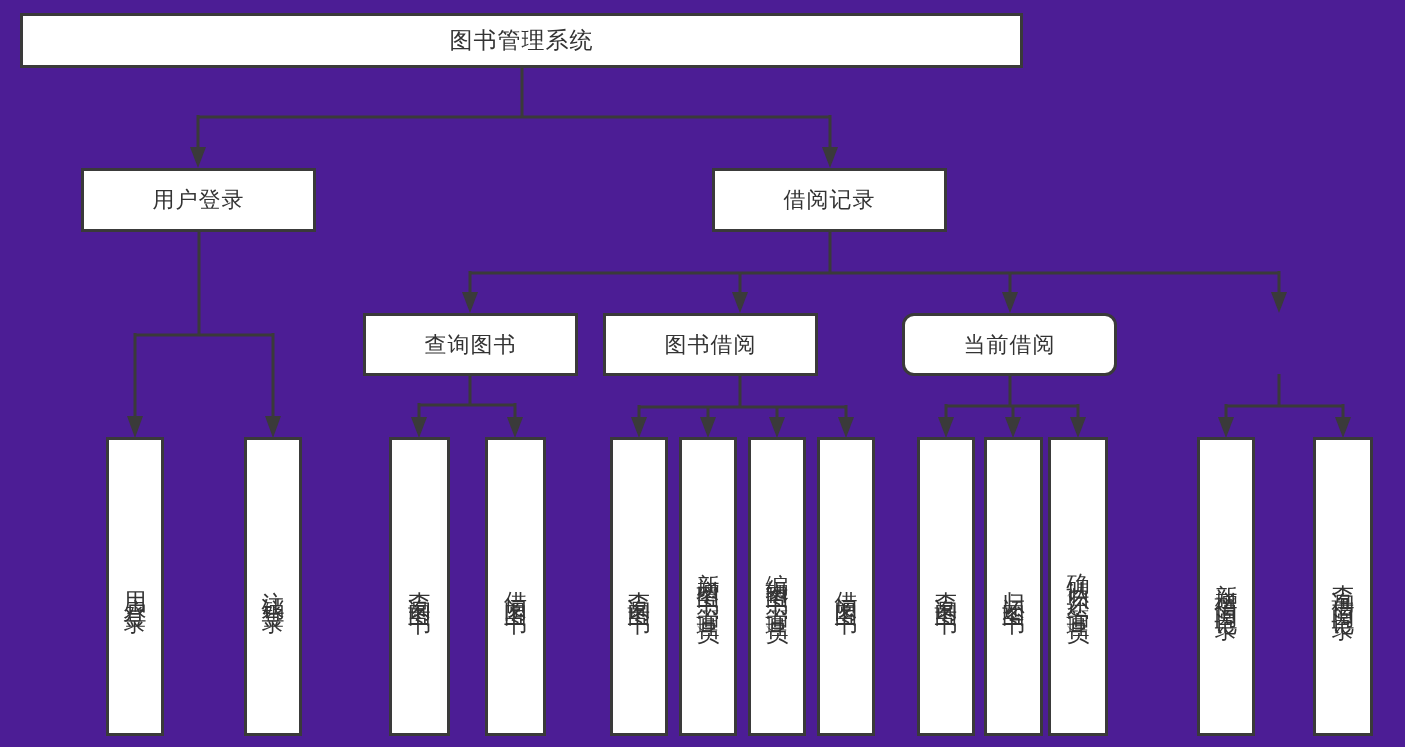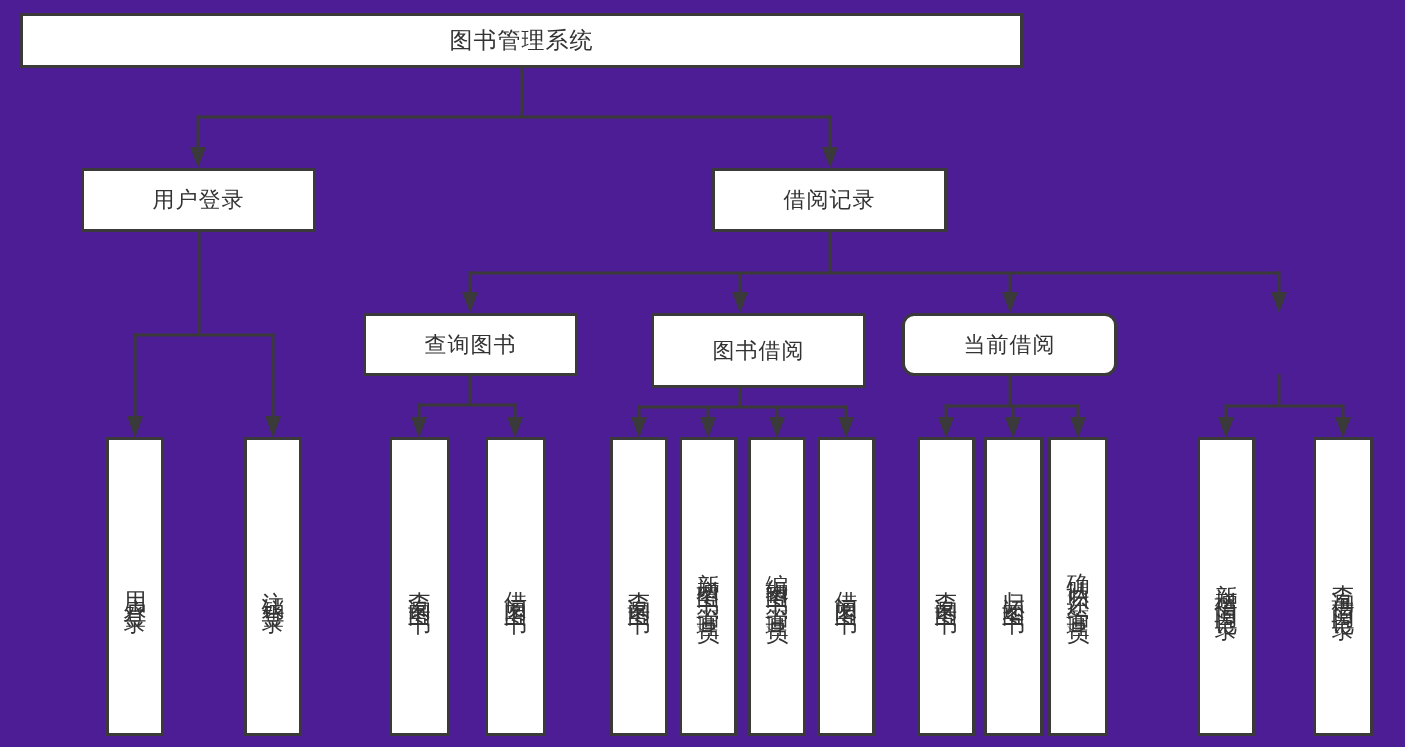--- a/index.html
+++ b/index.html
@@ -103,21 +103,21 @@
   <div class="node" style="left:81px;top:168px;width:235px;height:64px;">
     <span class="hlabel">用户登录</span>
   </div>
   <div class="node" style="left:712px;top:168px;width:235px;height:64px;">
     <span class="hlabel">借阅记录</span>
   </div>
 
   <div class="node" style="left:363px;top:313px;width:215px;height:63px;">
     <span class="hlabel">查询图书</span>
   </div>
-  <div class="node" style="left:651px;top:313px;width:215px;height:75px;">
+  <div class="node" style="left:603px;top:313px;width:215px;height:63px;">
     <span class="hlabel">图书借阅</span>
   </div>
   <div class="node" style="left:902px;top:313px;width:215px;height:63px;border-radius:12px;">
     <span class="hlabel">当前借阅</span>
   </div>
 
   <div class="node leaf" style="left:106px;top:437px;width:58px;height:299px;">
     <span class="vlabel">用户登录</span>
   </div>
   <div class="node leaf" style="left:244px;top:437px;width:58px;height:299px;">

